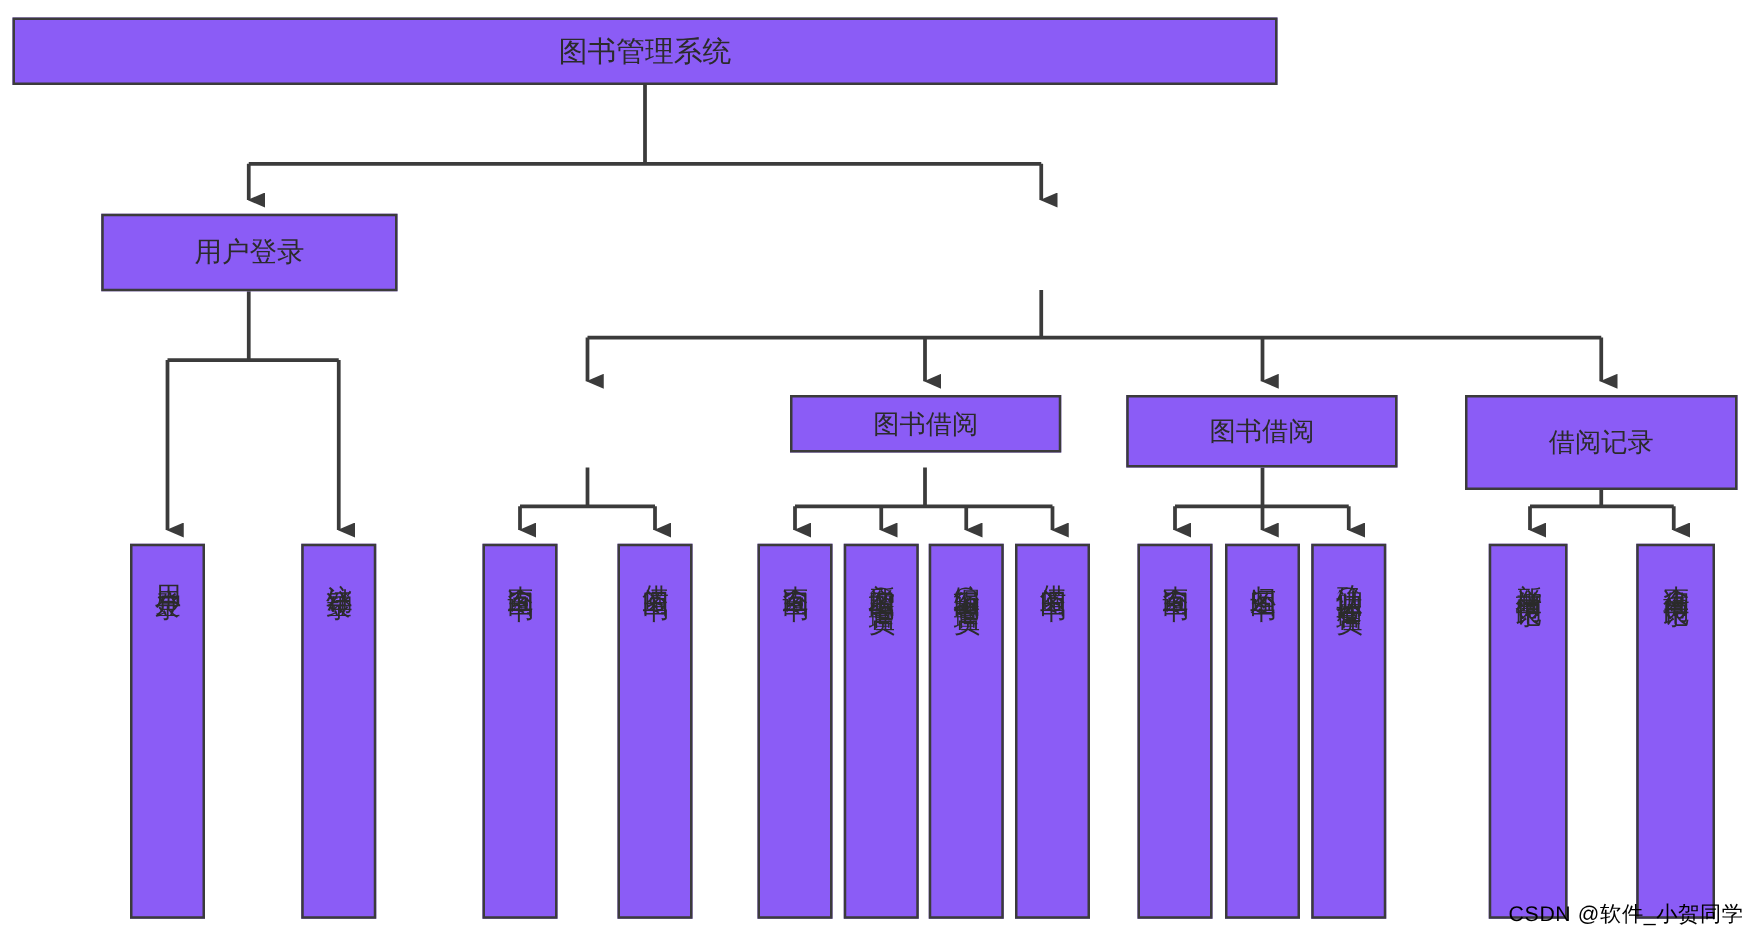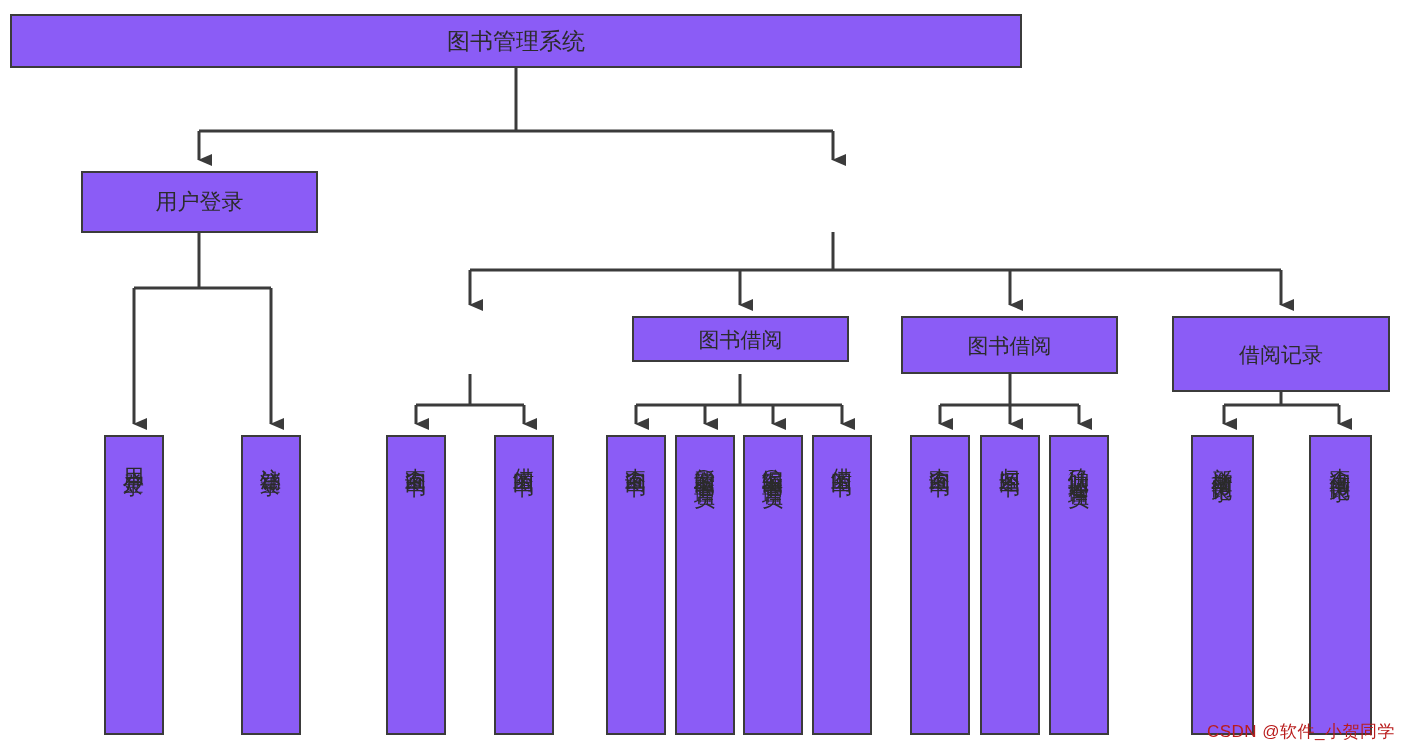--- a/index.html
+++ b/index.html
@@ -64,21 +64,21 @@
   .hlabel {
     white-space: nowrap;
     line-height: 1;
   }
   
   #watermark {
     position: absolute;
     right: 10px;
     bottom: 4px;
     font-size: 17px;
-    color: #b91c1c;
+    color: #000000;
     white-space: nowrap;
     letter-spacing: 0.5px;
   }
 </style>
 </head>
 <body>
 
 <div id="canvas">
 
   <svg id="wires" viewBox="0 0 1405 747" xmlns="http://www.w3.org/2000/svg">

